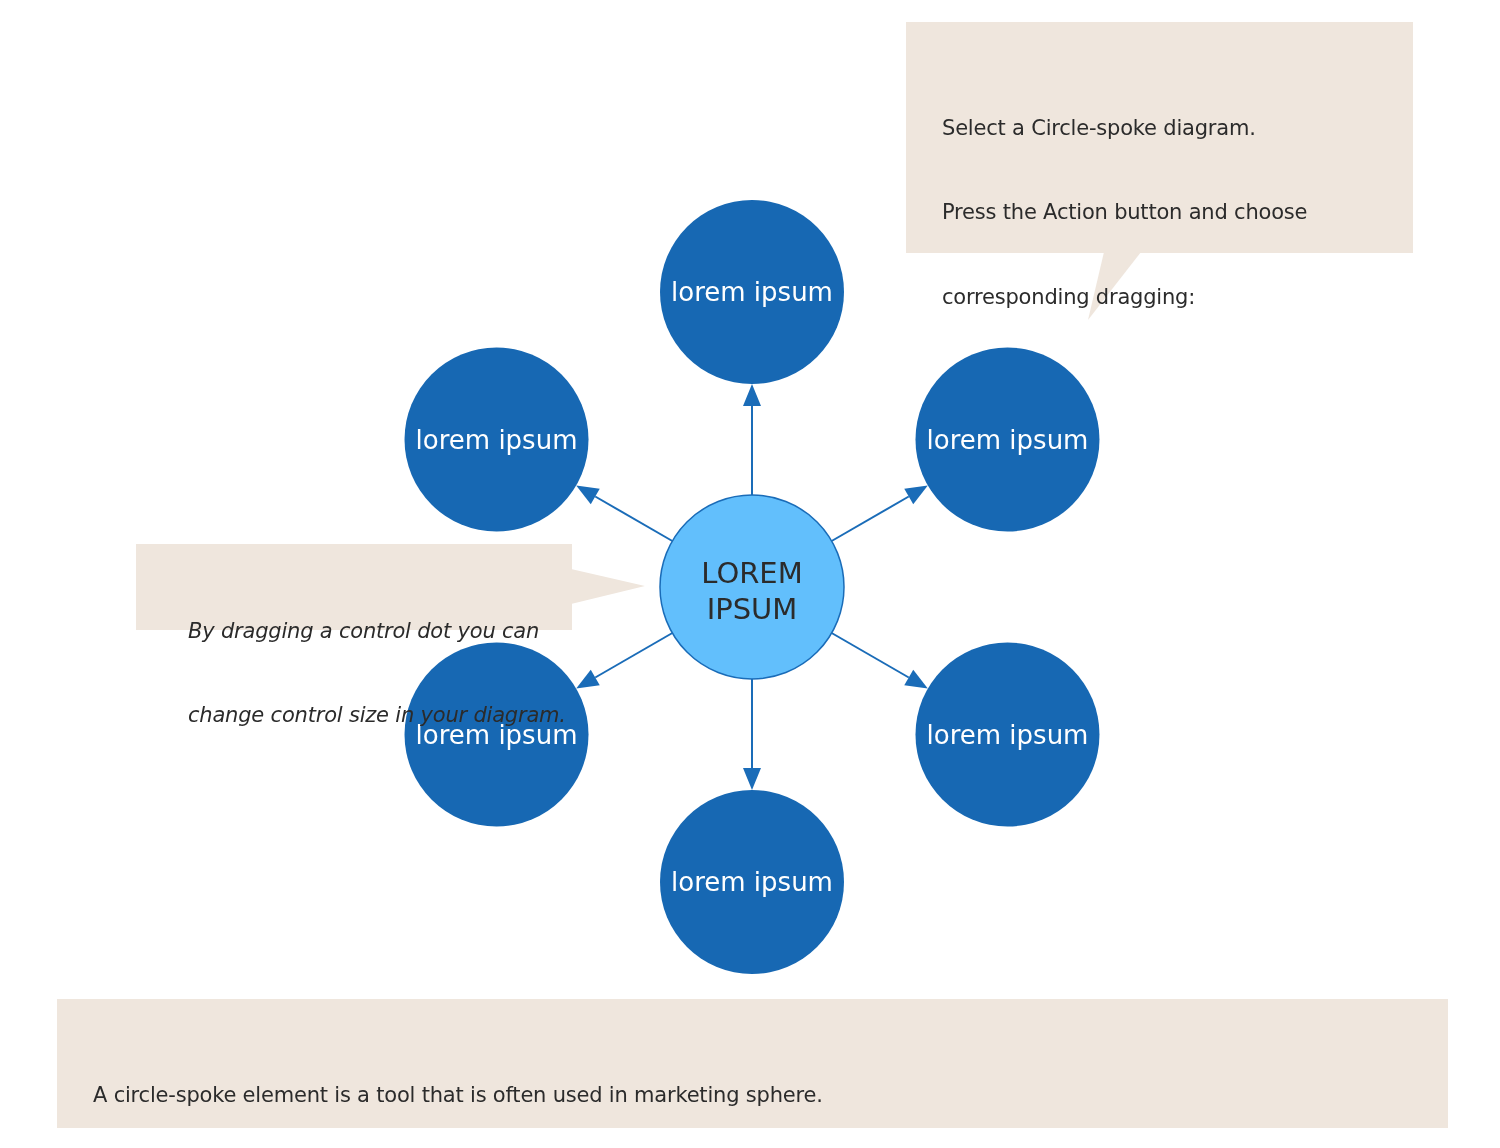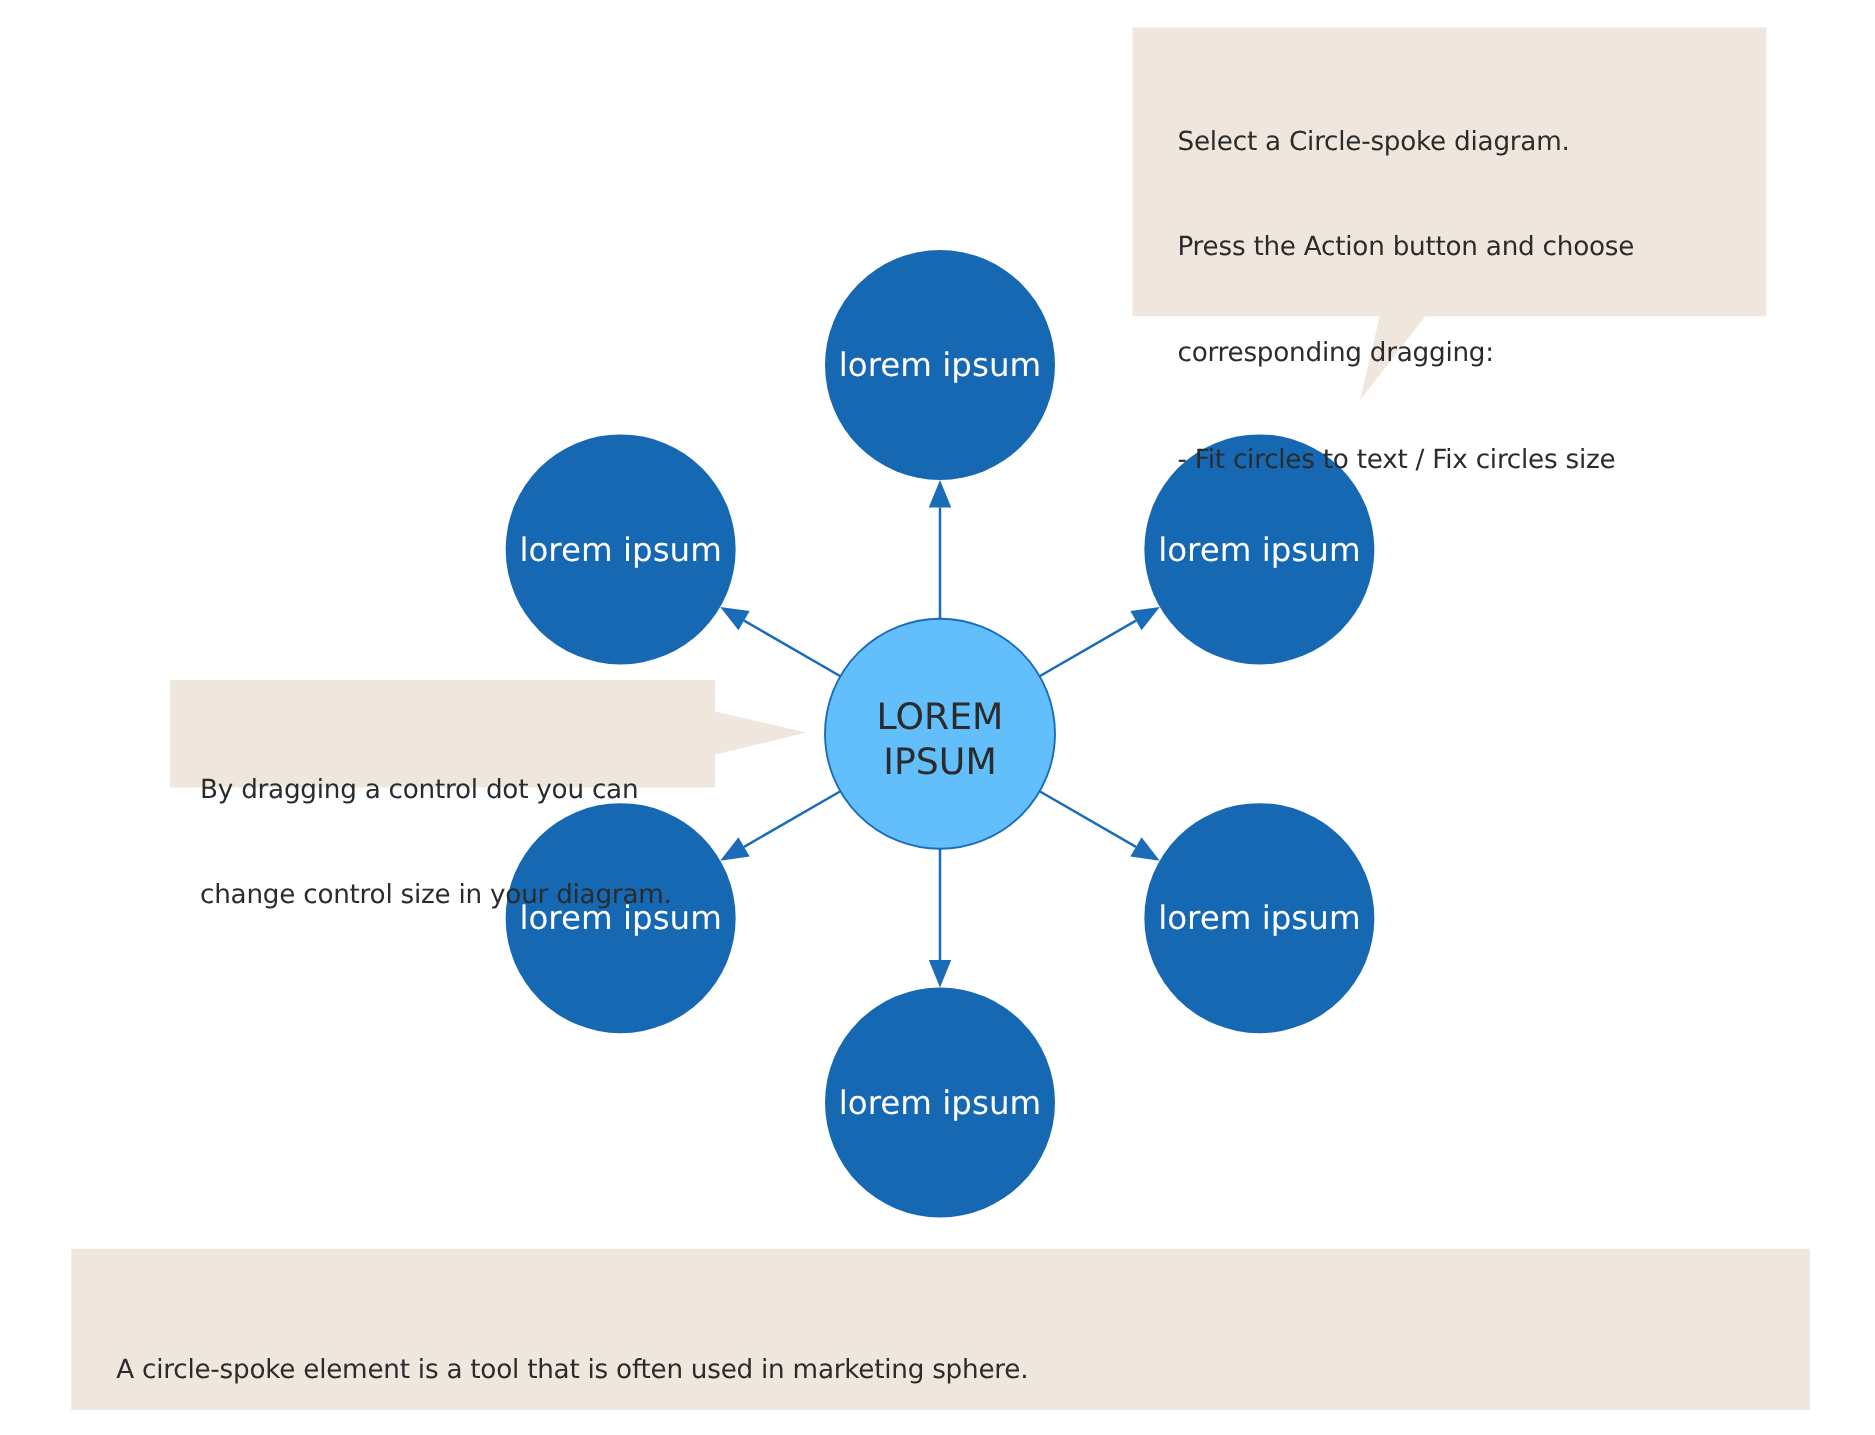--- a/index.html
+++ b/index.html
@@ -66,28 +66,27 @@
         <text x="496.5225058835906" y="448.5" text-anchor="middle" font-size="26" fill="#ffffff" class="node-label">lorem ipsum</text>
       </g>
     </g>
   <g id="center-node">
     <circle id="center-circle" cx="752" cy="587" r="92" stroke-width="1.5" fill="#62bffc" stroke="#1a6cb8"></circle>
     <text class="node-label" x="752" y="583" text-anchor="middle" font-size="29" fill="#2b2b2b">LOREM</text>
     <text class="node-label" x="752" y="619" text-anchor="middle" font-size="29" fill="#2b2b2b">IPSUM</text>
   </g>
 </svg>
 
-<div class="callout-text" style="left: 942px; top: 42px; color: rgb(43, 43, 43);">
+<div class="callout-text" style="left: 942px; top: 57px; color: rgb(43, 43, 43);">
   <div>Select a Circle-spoke diagram.</div>
   <div>Press the Action button and choose</div>
   <div>corresponding dragging:</div>
-  <div>- Fit circles to text / Fix circles size</div>
 </div>
 
-<div class="callout-text" style="left: 160px; top: 560px; color: rgb(43, 43, 43);">
+<div class="callout-text" style="left: 188px; top: 560px; color: rgb(43, 43, 43); font-style: italic;">
   <div>By dragging a control dot you can</div>
   <div>change control size in your diagram.</div>
 </div>
 
 <div class="callout-text" style="left: 93px; top: 1024px; color: rgb(43, 43, 43);">
   <div>A circle-spoke element is a tool that is often used in marketing sphere.</div>
   
   
 </div>
 

